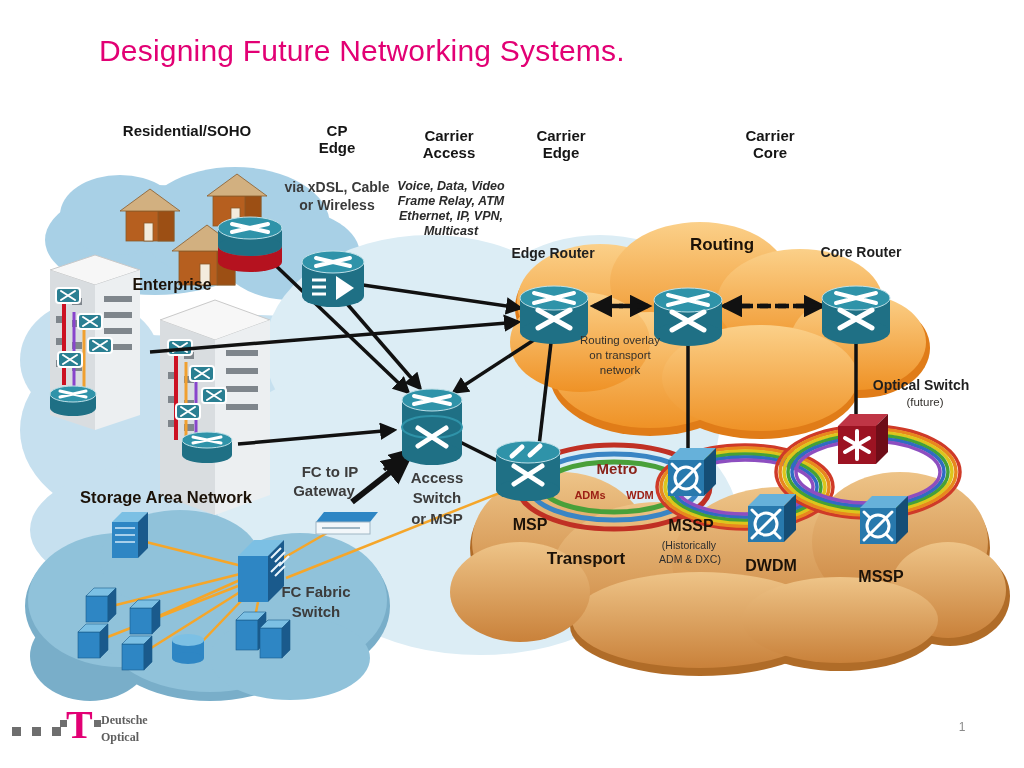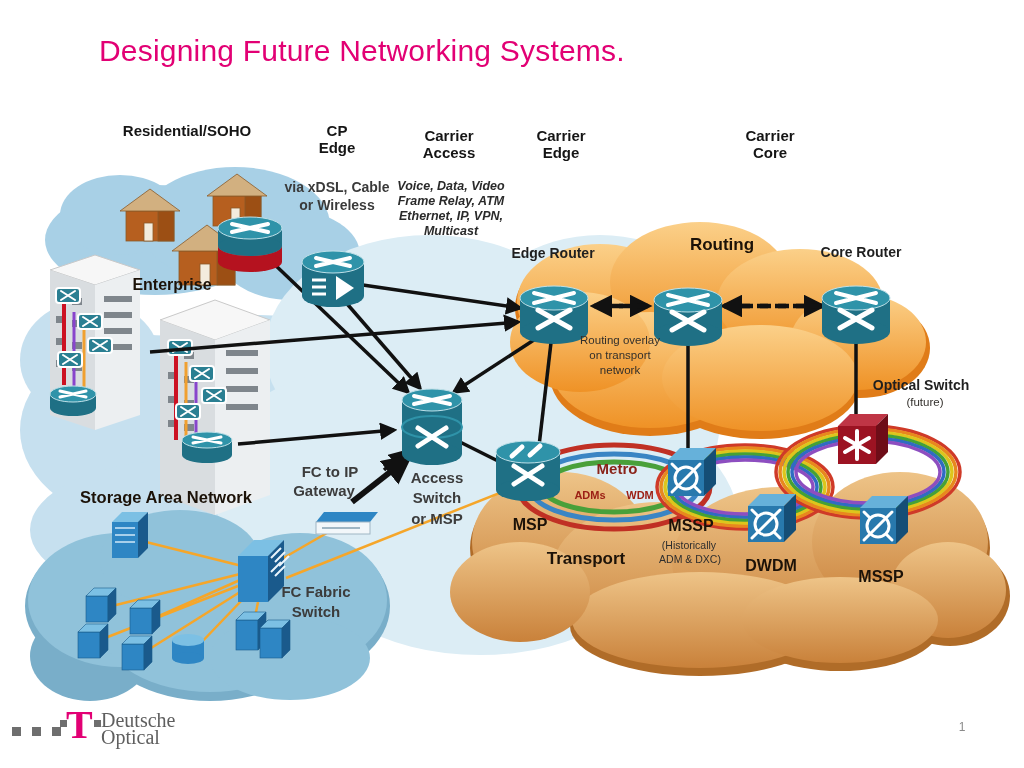--- a/index.html
+++ b/index.html
@@ -17,21 +17,21 @@
   .t-tiny{font-size:11.5px;fill:#33302c;}
   .t-maroon{font-weight:bold;font-size:15px;fill:#8a241a;}
   .t-maroon-sm{font-weight:bold;font-size:11px;fill:#9c2015;}
   .t-gray{font-weight:bold;font-size:15px;fill:#3c3c3c;}
   .t-gray-sm{font-size:10.5px;fill:#2e2e2e;}
   .footer{position:absolute;left:0;top:700px;width:1024px;height:68px;}
   .digit{position:absolute;width:9px;height:9px;background:#6e6e6e;top:27px;}
   .t-logo{position:absolute;left:66px;top:8px;width:26px;color:#e20074;
           font-family:"Liberation Serif",serif;font-weight:bold;font-size:40px;line-height:34px;text-align:center;}
   .brand-text{position:absolute;left:101px;top:12px;color:#5f5f5f;
-          font-family:"Liberation Serif",serif;font-size:20px;line-height:17px;}
+          font-family:"Liberation Serif",serif;font-size:12px;line-height:17px;font-weight:bold;}
   .page-num{position:absolute;left:952px;top:720px;width:20px;text-align:center;
           font-size:12px;color:#8a8a8a;}
 </style>
 </head>
 <body>
 
 <div class="slide">
 
   <div class="title">Designing Future Networking Systems.</div>
 

